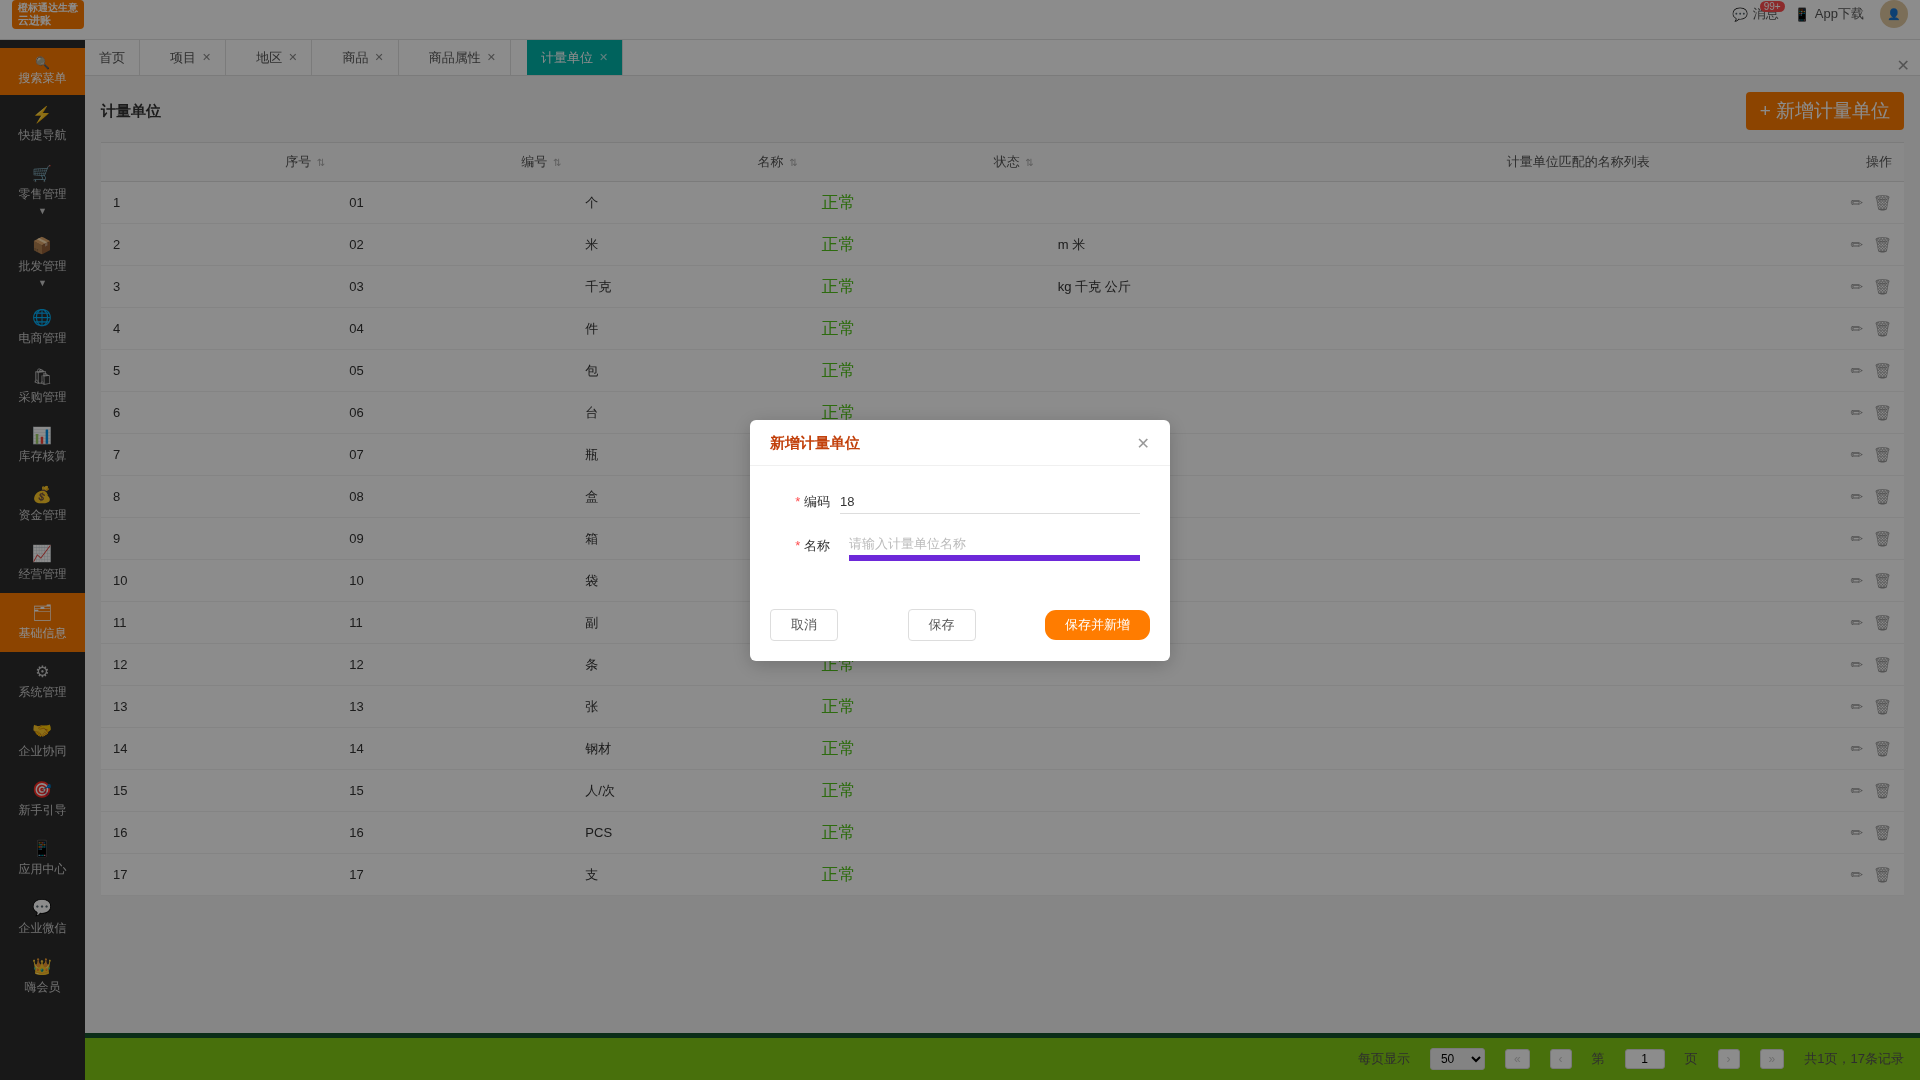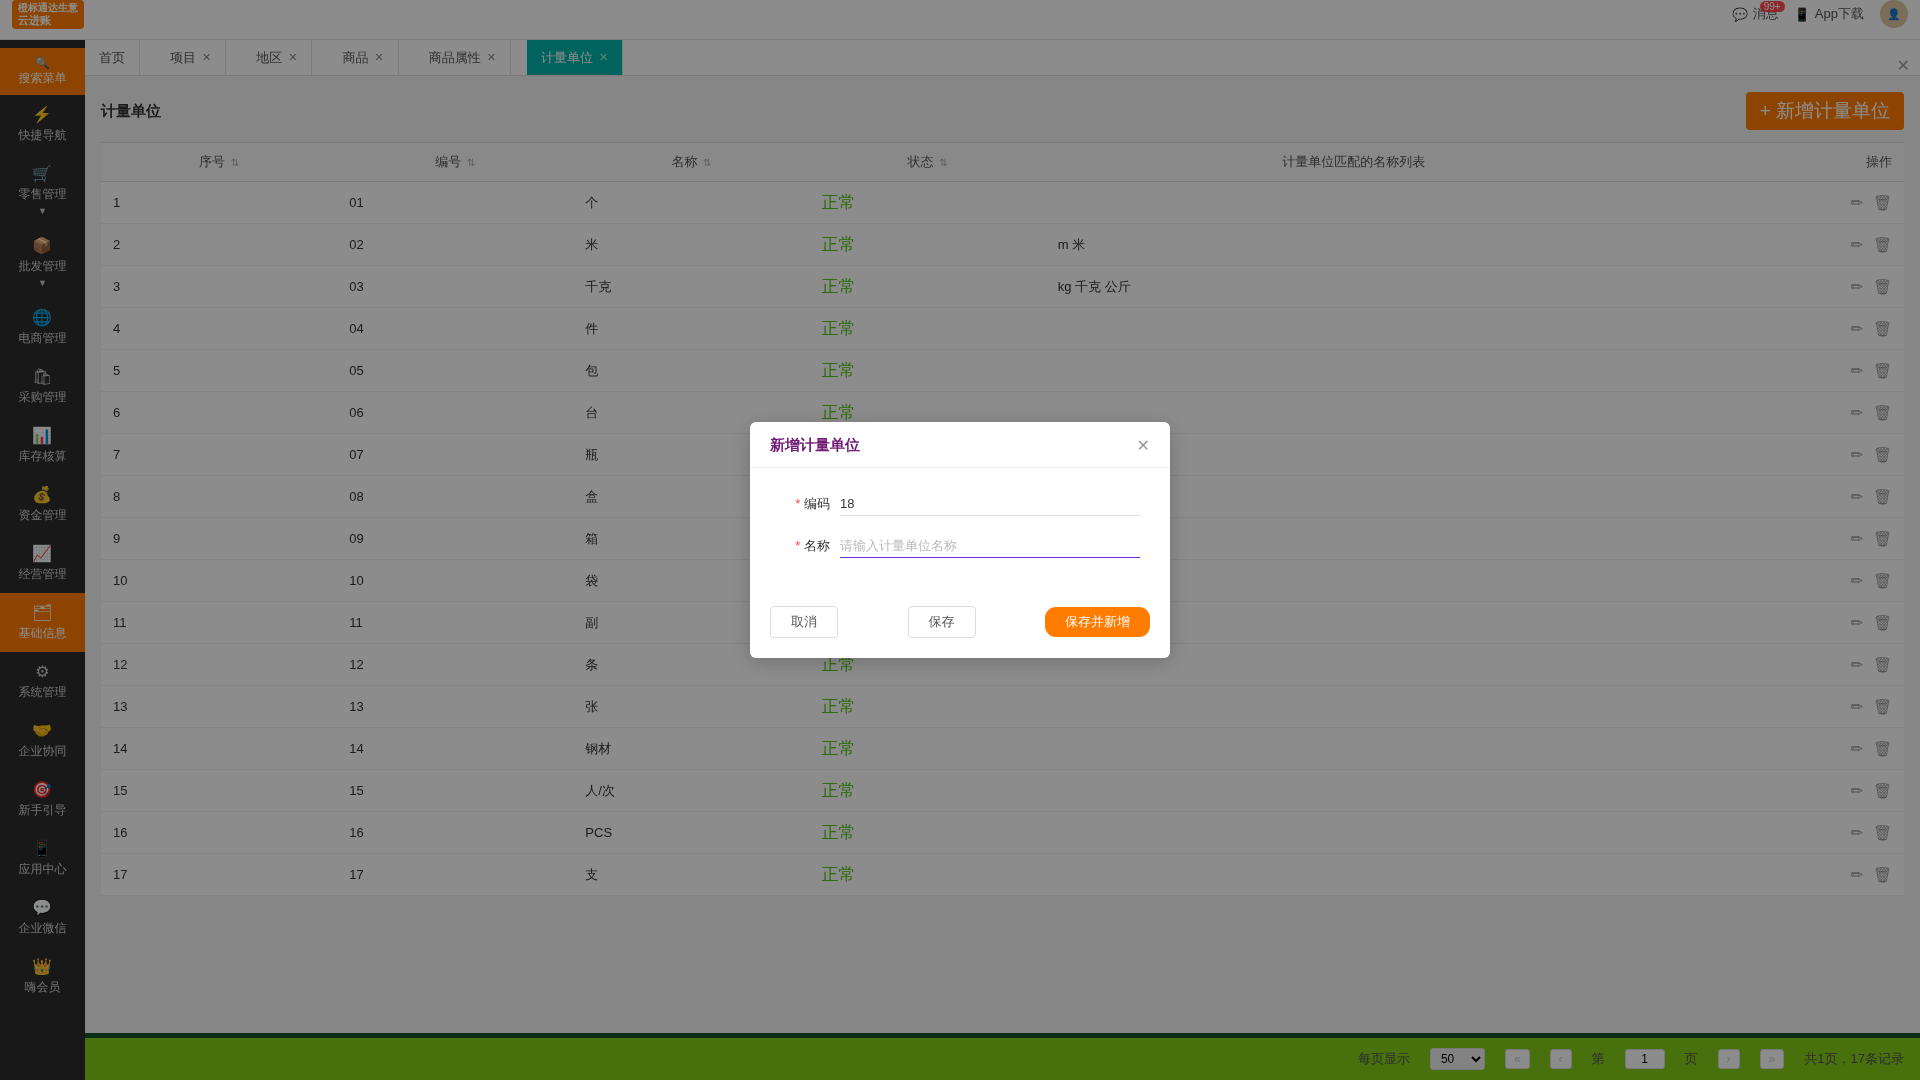--- a/index.html
+++ b/index.html
@@ -210,21 +210,21 @@
     
     .data-table {
       width: 100%;
       border-collapse: collapse;
       background: #fff;
       font-size: 13px;
     }
     .data-table th {
       background: #fafafa;
       padding: 10px 12px;
-      text-align: center;
+      text-align: right;
       font-weight: 500;
       border-bottom: 1px solid #e0e0e0;
       border-top: 1px solid #e0e0e0;
       color: #555;
     }
     .data-table th .sort-icon {
       font-size: 10px;
       color: #aaa;
       margin-left: 2px;
     }
@@ -307,21 +307,21 @@
     .modal-header {
       display: flex;
       align-items: center;
       justify-content: space-between;
       padding: 14px 20px 12px;
       border-bottom: 1px solid #f0f0f0;
     }
     .modal-title {
       font-size: 15px;
       font-weight: 600;
-      color: #701a75;
+      color: #c2410c;
     }
     .modal-close {
       cursor: pointer;
       color: #999;
       font-size: 16px;
       background: none;
       border: none;
     }
     .modal-body {
       padding: 24px 30px 16px;
@@ -342,21 +342,22 @@
     .form-input {
       flex: 1;
       border: none;
       border-bottom: 1px solid #ddd;
       padding: 4px 0;
       font-size: 13px;
       outline: none;
       color: #333;
     }
     .form-input.active-input {
-      border-bottom: 1px solid #6d28d9;
+      border-bottom: 6px solid #6d28d9;
+      margin-left: 9px;
     }
     .form-input::placeholder { color: #bbb; }
     .modal-footer {
       display: flex;
       align-items: center;
       justify-content: space-between;
       padding: 14px 20px 20px;
       gap: 12px;
     }
     .btn-cancel {

